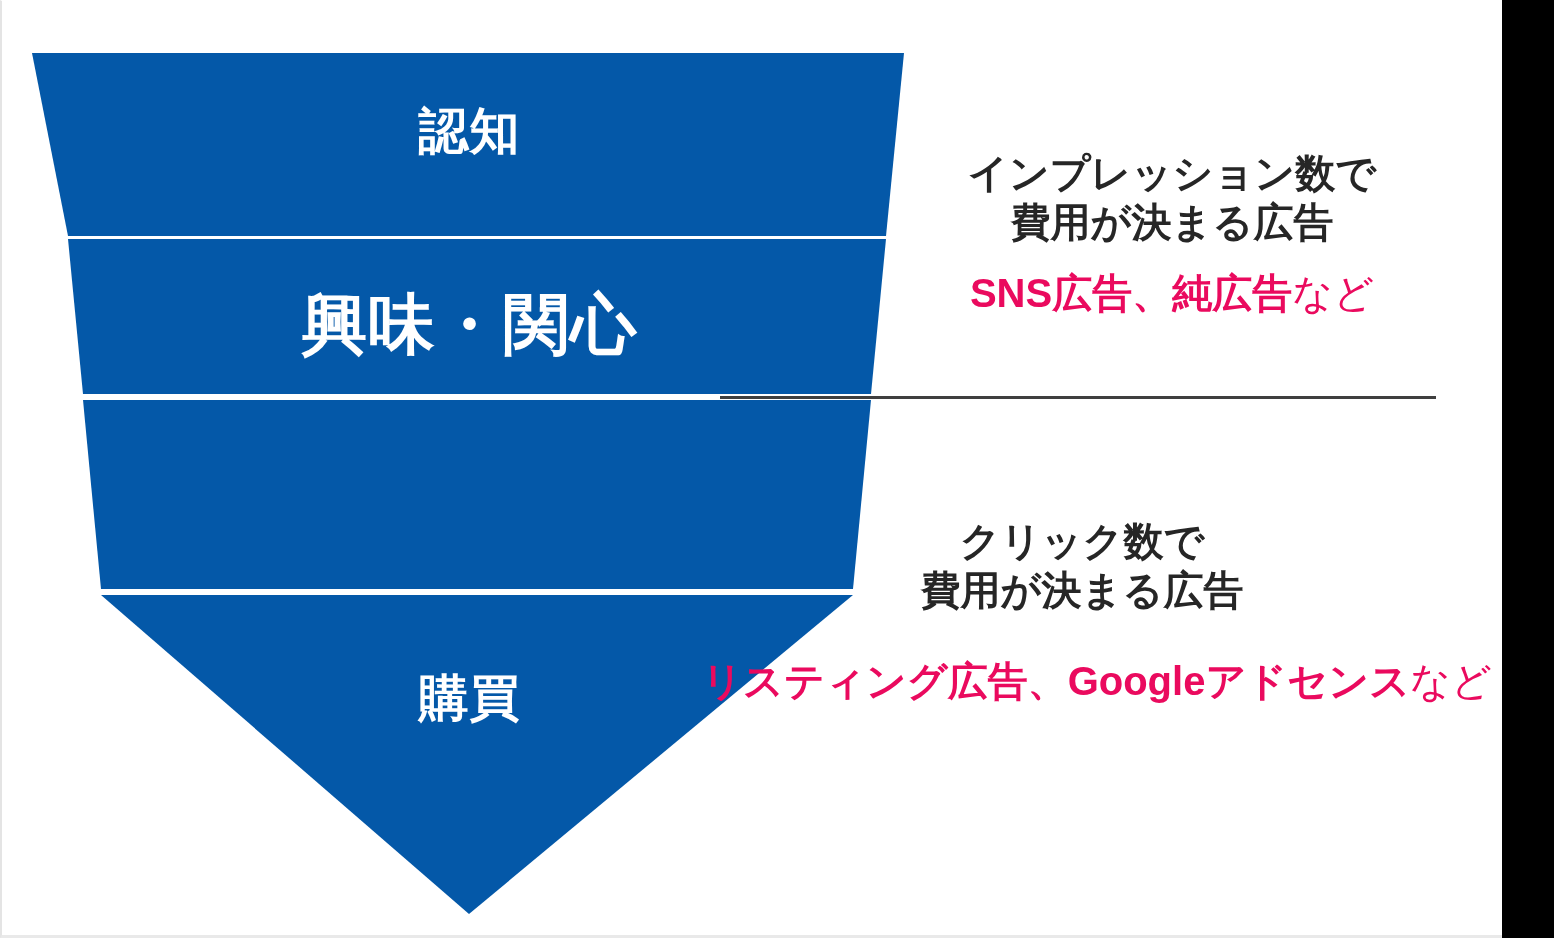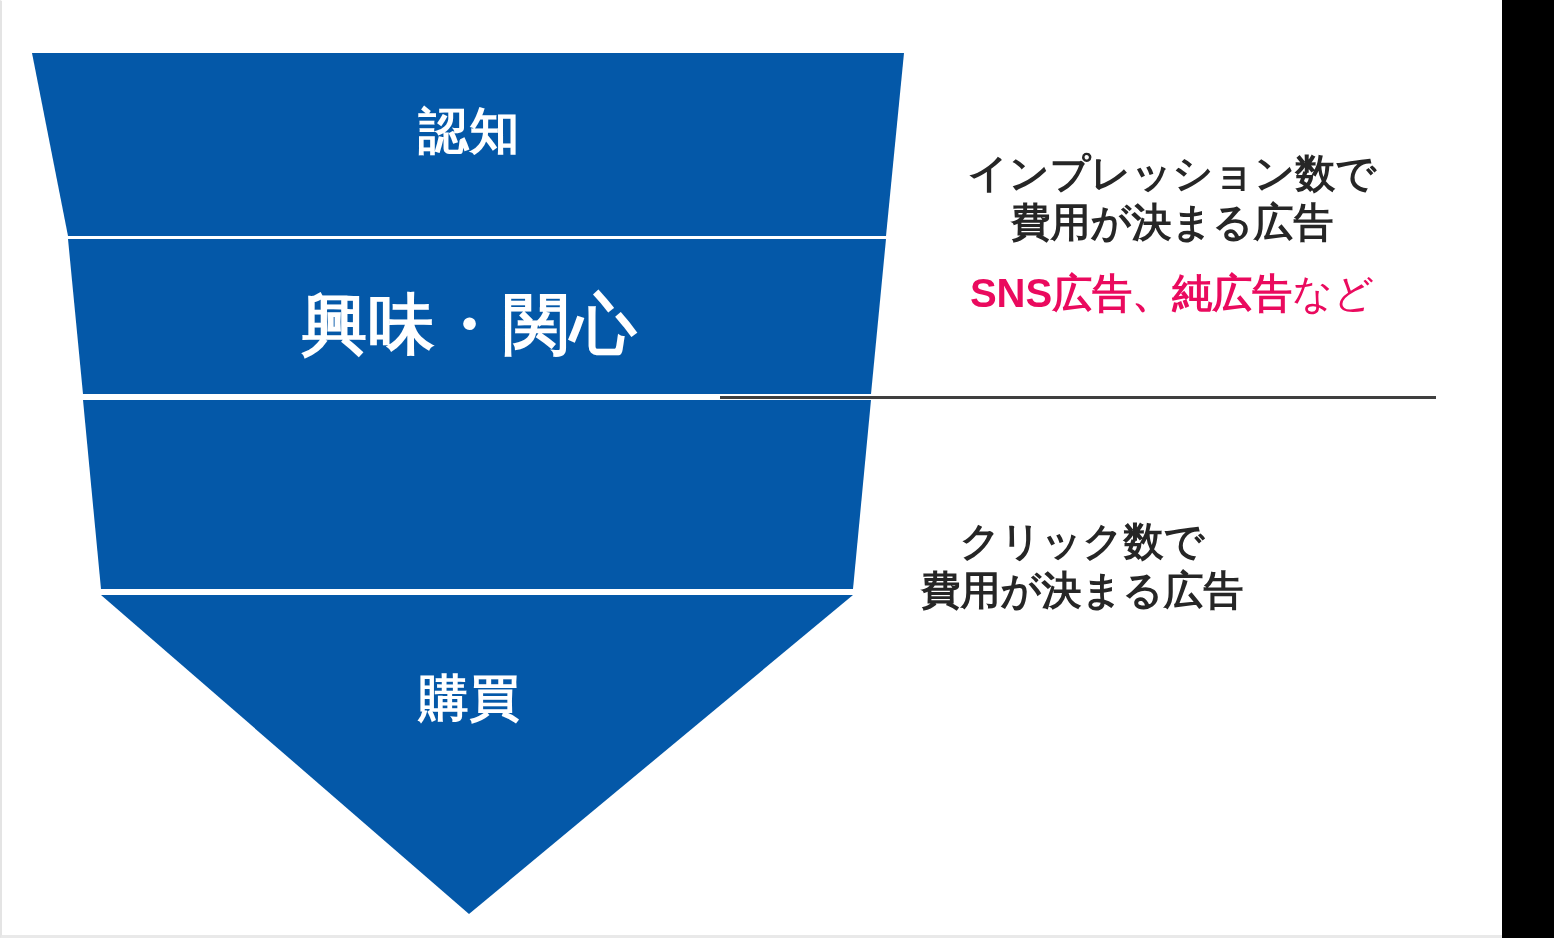--- a/index.html
+++ b/index.html
@@ -133,19 +133,22 @@
       <div class="annot-head" style="color: rgb(38, 38, 38);">インプレッション数で
 費用が決まる広告</div>
       <div class="annot-sub" style="color: rgb(234, 10, 94);">
         <span class="strong">SNS広告、純広告</span><span class="soft">など</span>
       </div>
     </div>
 
     <div class="annot" id="annot-bottom">
       <div class="annot-head" style="color: rgb(38, 38, 38);">クリック数で
 費用が決まる広告</div>
+      <div class="annot-sub" style="color: rgb(234, 10, 94);">
+        <span class="strong">リスティング広告、Googleアドセンス</span><span class="soft">など</span>
+      </div>
     </div>
 
   </div>
 
   <div id="right-band" style="background: rgb(0, 0, 0);"></div>
 
 </div>
 
 </body></html>

